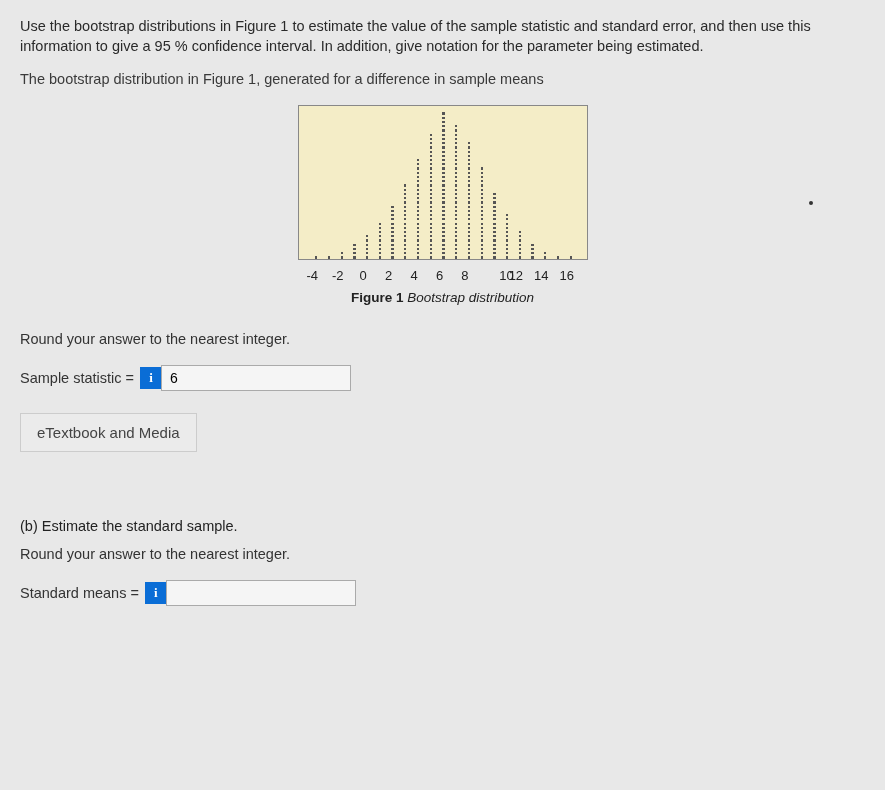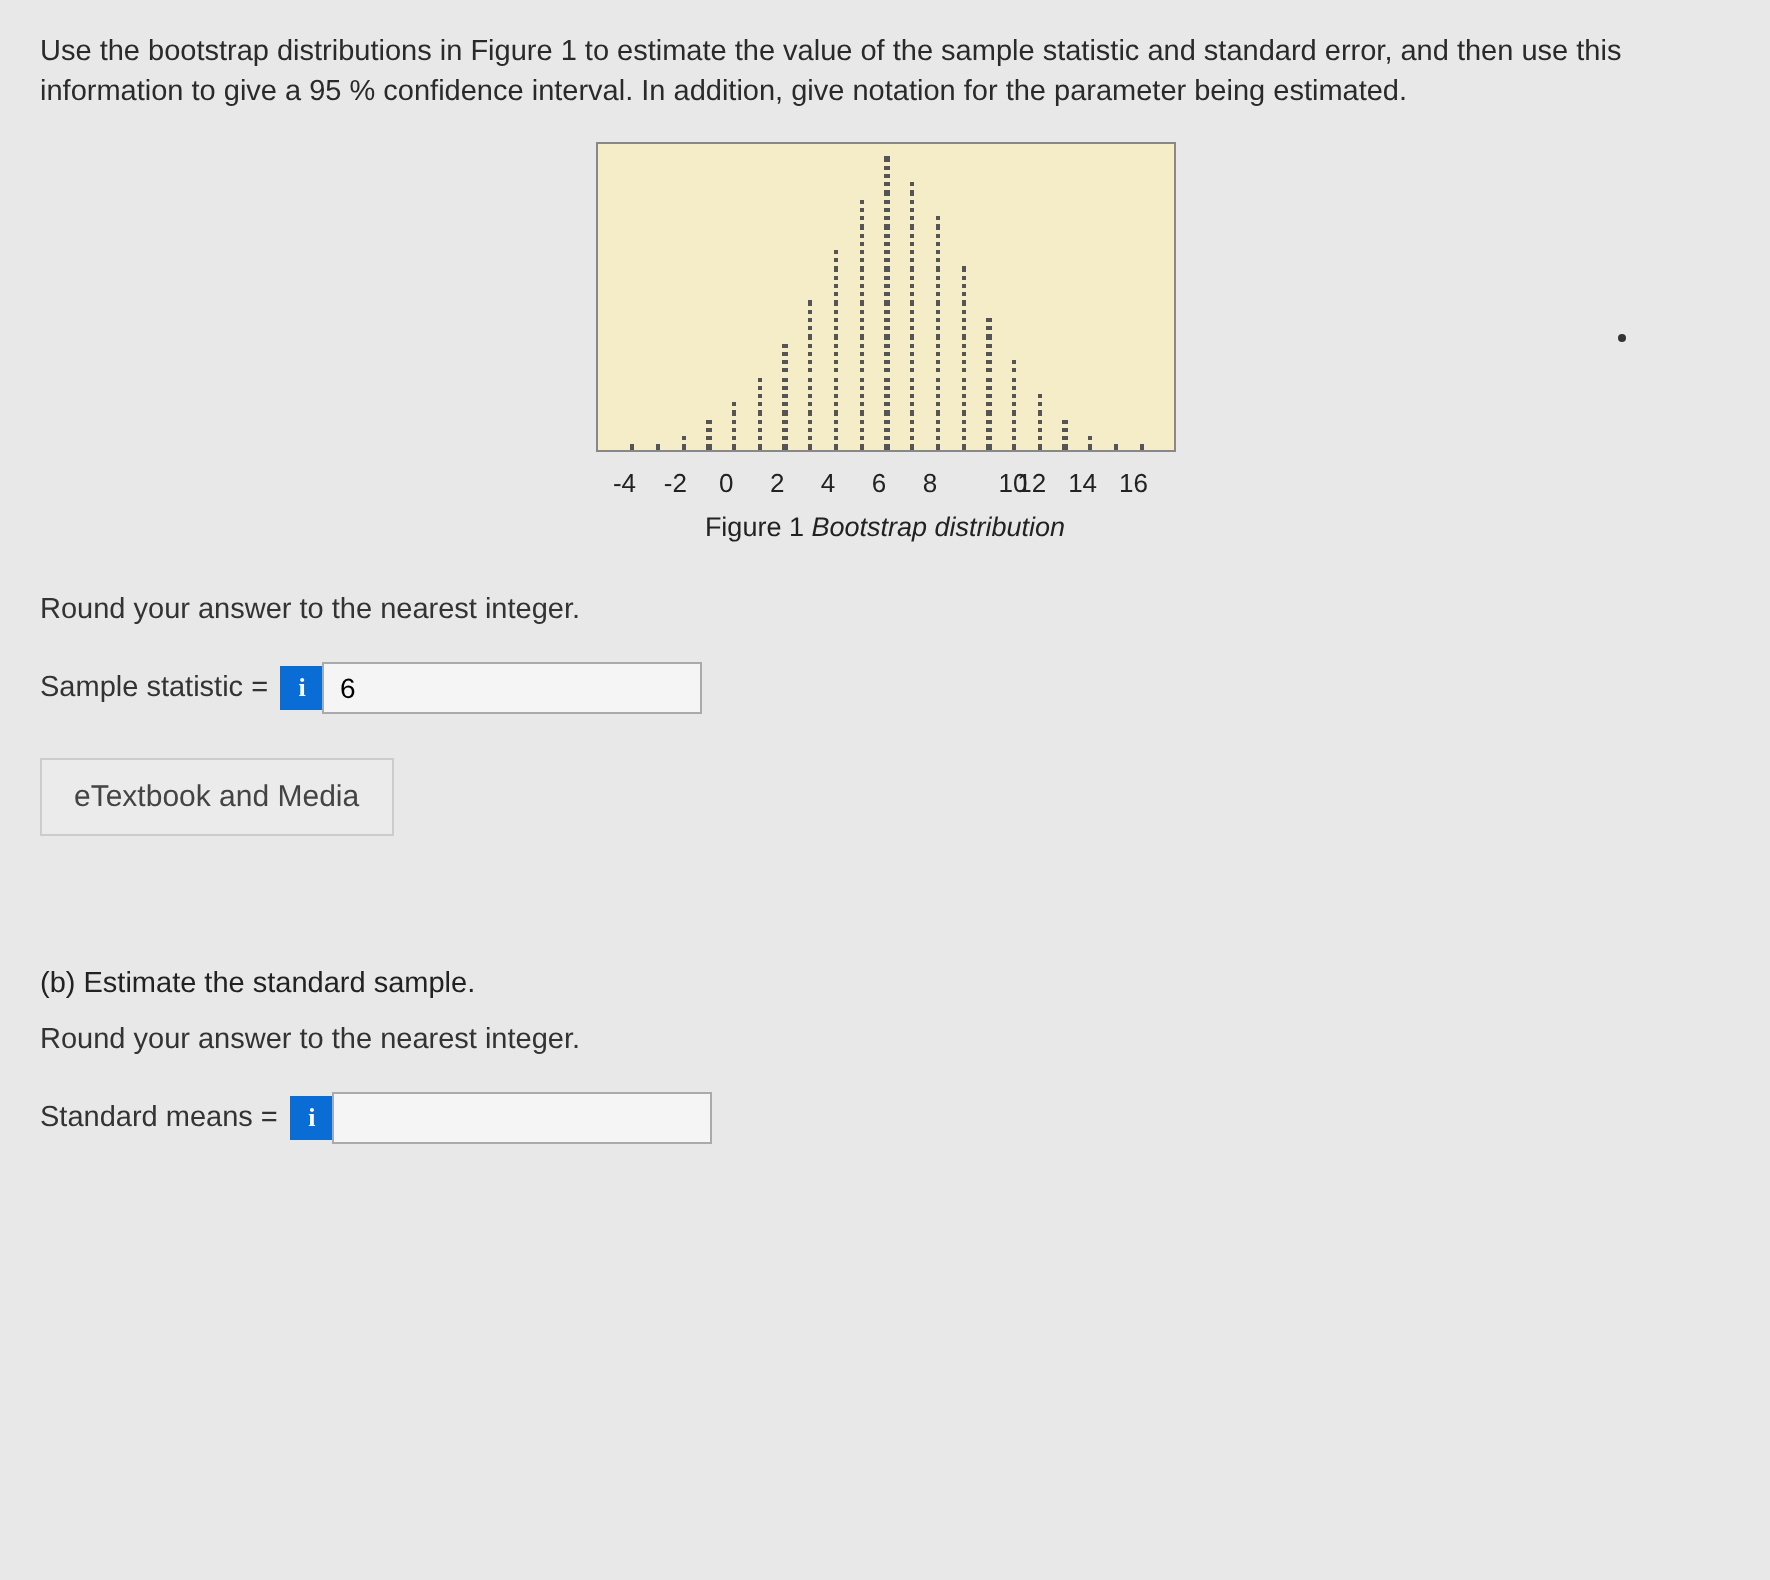--- a/index.html
+++ b/index.html
@@ -74,21 +74,21 @@
       width: 20px;
       text-align: center;
     }
     .caption {
       text-align: center;
       font-size: 13.5px;
       color: #222;
       margin-top: 4px;
     }
     .caption .figlabel {
-      font-weight: normal;
+      font-weight: bold;
     }
     .caption .figtitle {
       font-style: italic;
     }
     .dot-extra {
       position: absolute;
       right: 52px;
       top: 48%;
       width: 4px;
       height: 4px;
@@ -151,20 +151,21 @@
     }
     .divider-space {
       height: 40px;
     }
   </style>
 </head>
 <body>
 
 <div class="container">
   <p class="intro-text">Use the bootstrap distributions in Figure 1 to estimate the value of the sample statistic and standard error, and then use this information to give a 95 %  confidence interval. In addition, give notation for the parameter being estimated.</p>
+  <p class="subtext">The bootstrap distribution in Figure 1, generated for a difference in sample means</p>
 
   <div class="chart-wrap">
     <div class="chart-box">
       <div class="chart-area" id="chart-area">
           <div class="dot-col" style="left: 14.7273px;">
             <div class="dot" style="margin-top: 2.05714px;"></div>
           </div>
           <div class="dot-col" style="left: 27.4545px;">
             <div class="dot" style="margin-top: 2.05714px;"></div>
           </div>

